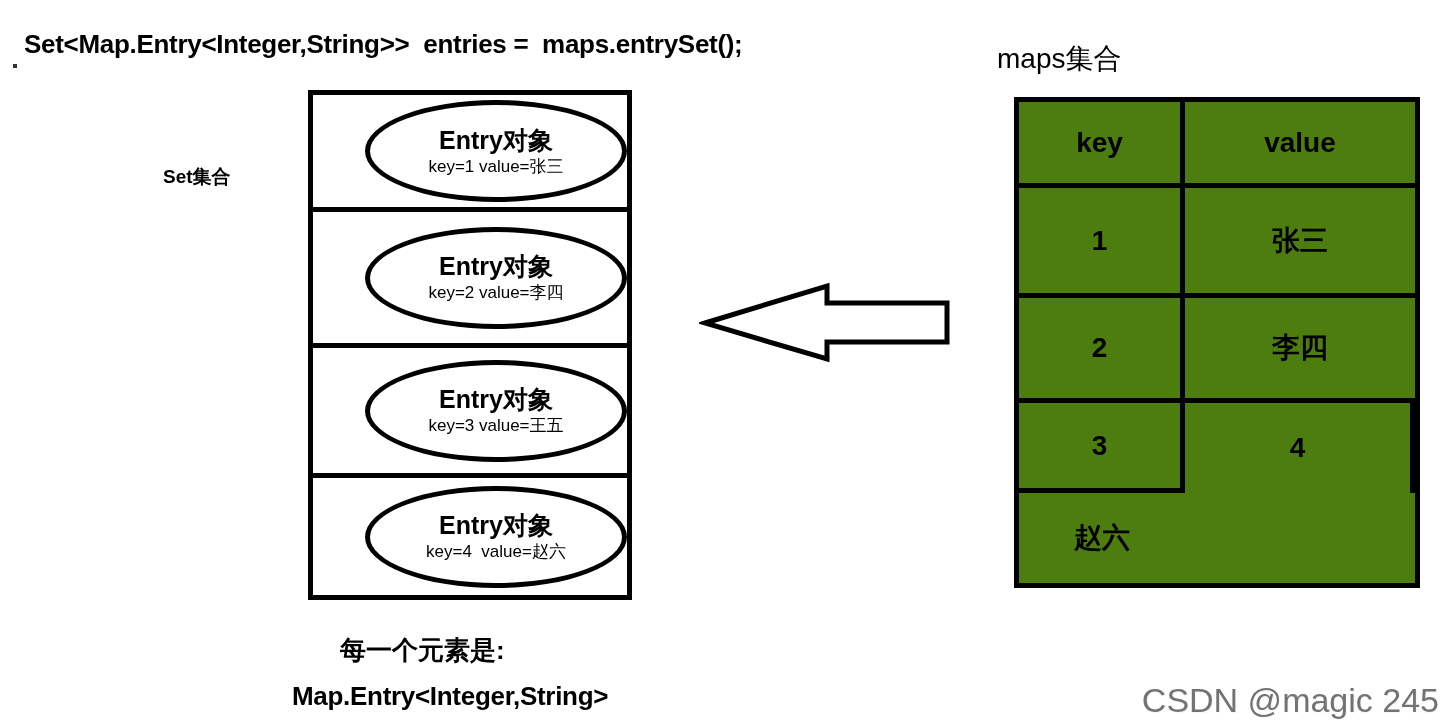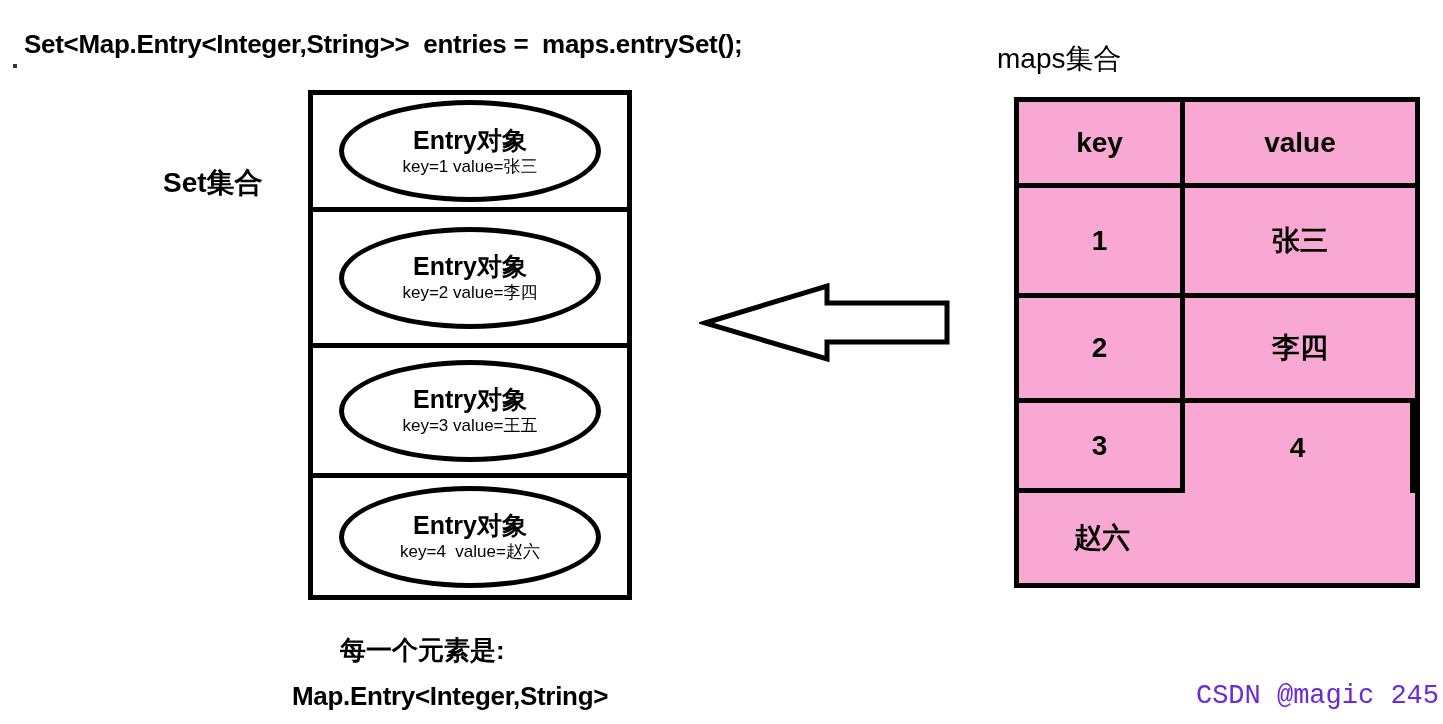--- a/index.html
+++ b/index.html
@@ -30,36 +30,36 @@
     position: absolute;
     left: 13px; top: 64px;
     width: 4px; height: 4px;
     background: #333333;
   }
 
   
   .set-label {
     position: absolute;
     left: 163px; top: 164px;
-    font-size: 28px;
+    font-size: 19px;
     font-weight: bold;
   }
   .set-box {
     position: absolute;
     left: 308px; top: 90px;
     width: 324px; height: 510px;
     border: 5px solid #000000;
     display: flex;
     flex-direction: column;
     background: #ffffff;
   }
   .compartment {
     display: flex;
     align-items: center;
-    justify-content: center;
+    justify-content: flex-end;
   }
   .compartment.c1 { height: 117px; border-bottom: 5px solid #000; }
   .compartment.c2 { height: 136px; border-bottom: 5px solid #000; }
   .compartment.c3 { height: 130px; border-bottom: 5px solid #000; }
   .compartment.c4 { flex: 1; }
   .ellipse {
     width: 262px; height: 102px;
     border: 5px solid #000000;
     border-radius: 50%;
     display: flex;
@@ -96,21 +96,21 @@
     font-weight: normal;
   }
   .maps-table {
     position: absolute;
     left: 1014px; top: 97px;
     width: 406px; height: 491px;
     border: 5px solid #000000;
     display: grid;
     grid-template-columns: 166px 1fr;
     grid-template-rows: 86px 110px 105px 90px 1fr;
-    background: #f9a8d4;
+    background: #4d7c0f;
   }
   .t-cell {
     display: flex;
     align-items: center;
     justify-content: center;
     font-size: 28px;
     font-weight: bold;
   }
   .t-key { border-right: 5px solid #000000; }
   .t-sep { border-bottom: 5px solid #000000; }
@@ -128,24 +128,23 @@
     left: 292px; top: 681px;
     font-size: 26px;
     font-weight: bold;
     letter-spacing: -0.3px;
   }
 
   
   .watermark {
     position: absolute;
     right: 4px; top: 681px;
-    font-size: 27px;
-    color: #6d28d9;
+    font-size: 34px;
+    color: #737373;
     text-shadow: 1px 1px 0 #f7f7f7;
-    font-family: Liberation Mono, monospace;
   }
 </style>
 </head>
 <body>
 
 <div class="canvas">
 
   <div class="code-line">Set&lt;Map.Entry&lt;Integer,String&gt;&gt;  entries =  maps.entrySet();</div>
   <div class="stray-dot"></div>
 

